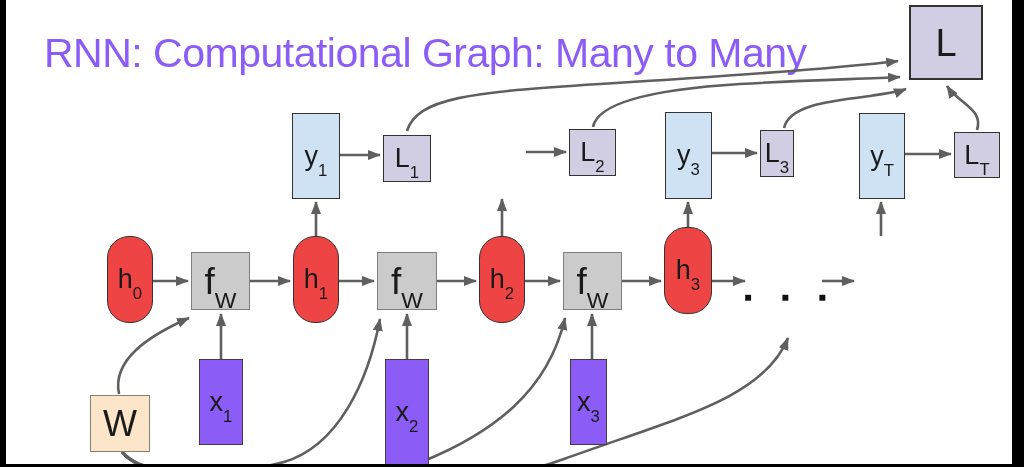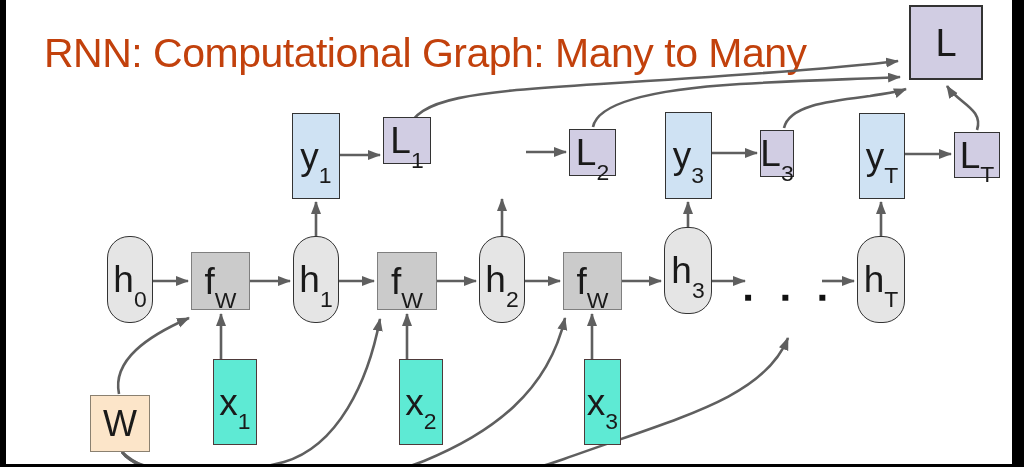--- a/index.html
+++ b/index.html
@@ -8,39 +8,39 @@
     background:#ffffff; overflow:hidden;
     font-family:"Liberation Sans", sans-serif;
   }
   .letterbox { position:absolute; background:#000; }
   #bar-left  { left:0; top:0; width:6px; height:467px; }
   #bar-right { right:0; top:0; width:12px; height:467px; }
   #bar-bottom{ left:0; bottom:0; width:1024px; height:3px; }
 
   .title {
     position:absolute; left:44px; top:30px;
-    font-size:41px; color:#c2410c; letter-spacing:-0.5px;
+    font-size:41px; color:#8b5cf6; letter-spacing:-0.5px;
     white-space:nowrap;
   }
 
   .arrows { position:absolute; left:0; top:0; pointer-events:none; }
 
   .box {
     position:absolute; box-sizing:border-box;
     border:1.6px solid #333;
     display:flex; align-items:center; justify-content:center;
     color:#1a1a1a;
   }
-  .lbl { font-size:37px; line-height:1; }
+  .lbl { font-size:27px; line-height:1; }
   .lbl sub { font-size:0.62em; line-height:0; position:relative; top:0.28em; }
-  .green  { background:#e5e5e5;border-radius:22px; }
+  .green  { background:#ef4444;border-radius:22px; }
   .gray   { background:#cbcbcb; border-color:#7f7f7f;align-items:center; }
   .blue   { background:#cfe2f3; }
   .purple { background:#d1cde3; }
-  .pink   { background:#5eead4; border-color:#4d3a3a;margin-left:14px; }
+  .pink   { background:#8b5cf6; border-color:#4d3a3a; }
   .tan    { background:#fce5c9; border-color:#8a8070; }
   .fw .lbl { font-size:37px; }
   .bigL { border-width:2px; }
   .bigL .lbl { font-size:38px; }
   .wbox .lbl { font-size:36px; }
 
   .ellipsis {
     position:absolute; left:744px; top:283px;
     font-size:24px; letter-spacing:11px; color:#111;
     font-weight:bold; white-space:nowrap;
@@ -110,35 +110,32 @@
   <div class="box green" style="left:479px;top:236px;width:46px;height:87px">
     <span class="lbl"><span>h</span><sub>2</sub></span>
   </div>
   <div class="box gray fw" style="left:563px;top:252px;width:59px;height:58px">
     <span class="lbl"><span>f</span><sub>W</sub></span>
   </div>
   <div class="box green" style="left:664px;top:227px;width:48px;height:87px">
     <span class="lbl"><span>h</span><sub>3</sub></span>
   </div>
   <div class="ellipsis">▪ ▪ ▪</div>
-  <div class="box green" style="left:857px;top:236px;width:48px;height:87px">
-    <span class="lbl"><span>h</span><sub>T</sub></span>
-  </div>
 
   <div class="box blue" style="left:292px;top:113px;width:48px;height:86px">
     <span class="lbl"><span>y</span><sub>1</sub></span>
   </div>
   <div class="box blue" style="left:665px;top:112px;width:47px;height:87px">
     <span class="lbl"><span>y</span><sub>3</sub></span>
   </div>
   <div class="box blue" style="left:859px;top:113px;width:46px;height:86px">
     <span class="lbl"><span>y</span><sub>T</sub></span>
   </div>
 
-  <div class="box purple" style="left:383px;top:117px;width:48px;height:47px">
+  <div class="box purple" style="left:383px;top:135px;width:48px;height:47px">
     <span class="lbl"><span>L</span><sub>1</sub></span>
   </div>
   <div class="box purple" style="left:569px;top:129px;width:47px;height:47px">
     <span class="lbl"><span>L</span><sub>2</sub></span>
   </div>
   <div class="box purple" style="left:760px;top:130px;width:34px;height:47px">
     <span class="lbl"><span>L</span><sub>3</sub></span>
   </div>
   <div class="box purple" style="left:954px;top:132px;width:46px;height:46px">
     <span class="lbl"><span>L</span><sub>T</sub></span>
@@ -146,21 +143,21 @@
   <div class="box purple bigL" style="left:909px;top:5px;width:74px;height:75px">
     <span class="lbl"><span>L</span><sub></sub></span>
   </div>
 
   <div class="box tan wbox" style="left:90px;top:395px;width:60px;height:57px">
     <span class="lbl"><span>W</span><sub></sub></span>
   </div>
   <div class="box pink" style="left:199px;top:359px;width:44px;height:86px">
     <span class="lbl"><span>x</span><sub>1</sub></span>
   </div>
-  <div class="box pink" style="left:385px;top:359px;width:44px;height:86px">
+  <div class="box pink" style="left:385px;top:359px;width:44px;height:107px">
     <span class="lbl"><span>x</span><sub>2</sub></span>
   </div>
   <div class="box pink" style="left:570px;top:359px;width:37px;height:86px">
     <span class="lbl"><span>x</span><sub>3</sub></span>
   </div>
 
   <div class="letterbox" id="bar-left"></div>
   <div class="letterbox" id="bar-right"></div>
   <div class="letterbox" id="bar-bottom"></div>
 </div>

